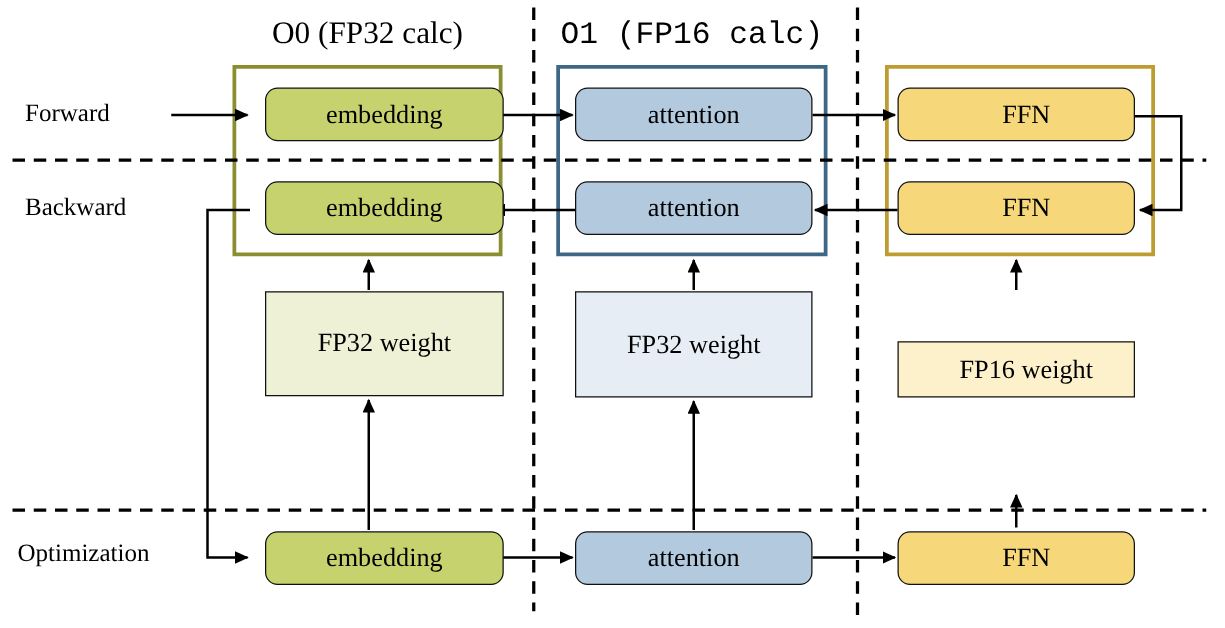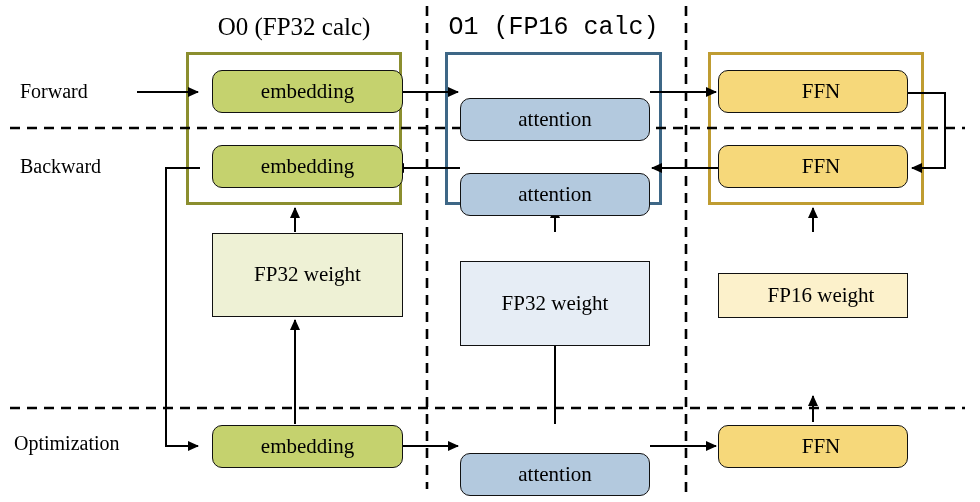--- a/index.html
+++ b/index.html
@@ -54,21 +54,21 @@
     display: flex;
     align-items: center;
     justify-content: center;
     font-size: 21px;
     line-height: 1.22;
     text-align: center;
     white-space: pre-line;
   }
   .rounded { border-radius: 10px; }
   .col0 { left: 212px; width: 191px; }
-  .col1 { left: 460px; width: 190px; margin-top: 28px; }
+  .col1 { left: 460px; width: 190px; }
   .col2 { left: 718px; width: 190px; padding-left: 16px; }
   .row-fwd { top: 70px;  height: 43px; }
   .row-bwd { top: 145px; height: 43px; }
   .row-opt { top: 425px; height: 43px; }
 
   .fill-embedding { background: var(--embedding-fill, #c5d26e); }
   .fill-attention { background: var(--attention-fill, #b3c9de); }
   .fill-ffn       { background: var(--ffn-fill, #f6d87a); }
   .fill-w-o0      { background: var(--fp32-weight-o0-fill, #eef1d5); }
   .fill-w-o1      { background: var(--fp32-weight-o1-fill, #e6edf5); }

